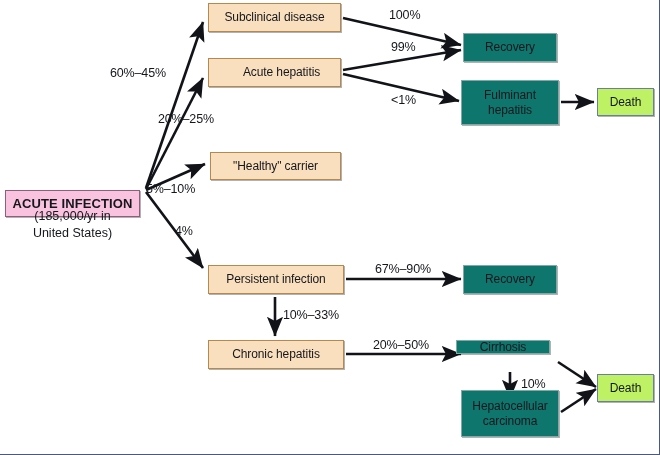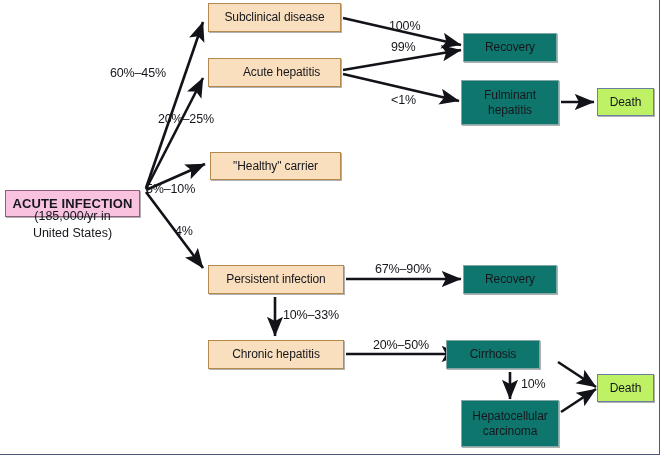--- a/index.html
+++ b/index.html
@@ -146,43 +146,43 @@
 
   <div class="node teal" style="left:461px; top:80px; width:98px; height:45px; flex-direction:column;">
     <span>Fulminant</span>
     <span>hepatitis</span>
   </div>
 
   <div class="node teal" style="left:463px; top:265px; width:94px; height:29px;">
     <span>Recovery</span>
   </div>
 
-  <div class="node teal" style="left:446px; top:340px; width:94px; height:29px;justify-content:center;">
+  <div class="node teal" style="left:456px; top:340px; width:94px; height:14px;justify-content:center;">
     <span>Cirrhosis</span>
   </div>
 
-  <div class="node teal" style="left:461px; top:400px; width:98px; height:47px; flex-direction:column;">
+  <div class="node teal" style="left:461px; top:390px; width:98px; height:47px; flex-direction:column;">
     <span>Hepatocellular</span>
     <span>carcinoma</span>
   </div>
 
   <div class="node lav" style="left:597px; top:88px; width:57px; height:28px;">
     <span>Death</span>
   </div>
 
   <div class="node lav" style="left:597px; top:374px; width:57px; height:28px;">
     <span>Death</span>
   </div>
 
   <div class="elabel" style="left:110px; top:66px;">60%–45%</div>
   <div class="elabel" style="left:158px; top:112px;">20%–25%</div>
   <div class="elabel" style="left:146px; top:182px;">5%–10%</div>
   <div class="elabel" style="left:175px; top:224px;">4%</div>
 
-  <div class="elabel" style="left:389px; top:8px;margin-top:11px;">100%</div>
+  <div class="elabel" style="left:389px; top:8px;">100%</div>
   <div class="elabel" style="left:391px; top:40px;">99%</div>
   <div class="elabel" style="left:391px; top:93px;">&lt;1%</div>
 
   <div class="elabel" style="left:375px; top:262px;">67%–90%</div>
   <div class="elabel" style="left:283px; top:308px;">10%–33%</div>
   <div class="elabel" style="left:373px; top:338px;">20%–50%</div>
   <div class="elabel" style="left:521px; top:377px;">10%</div>
 
 </div>
 

